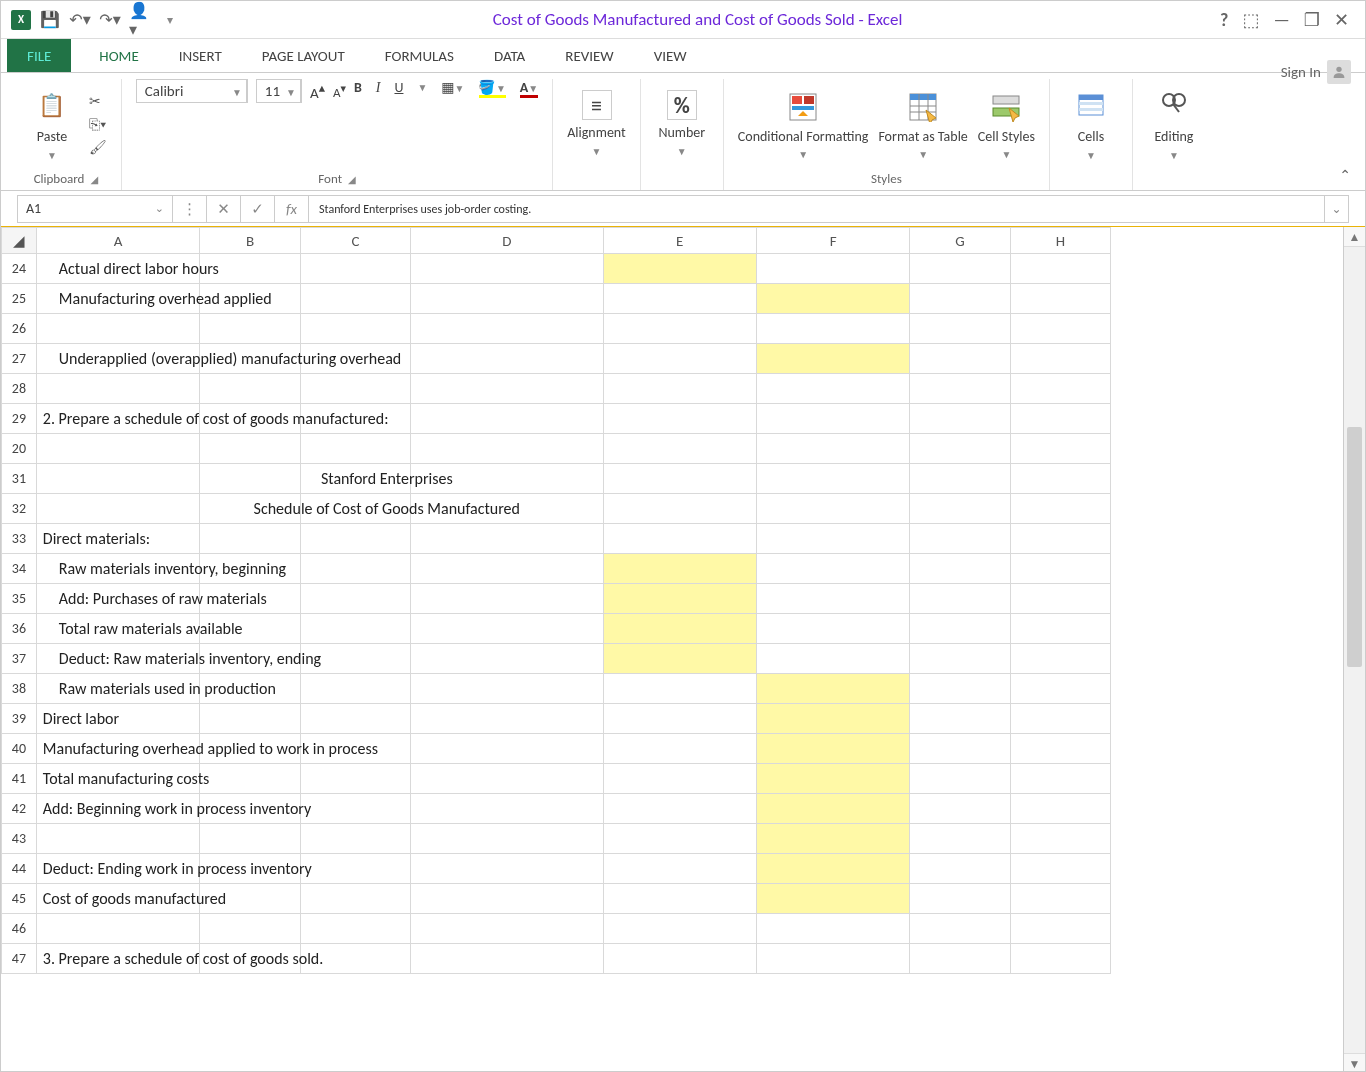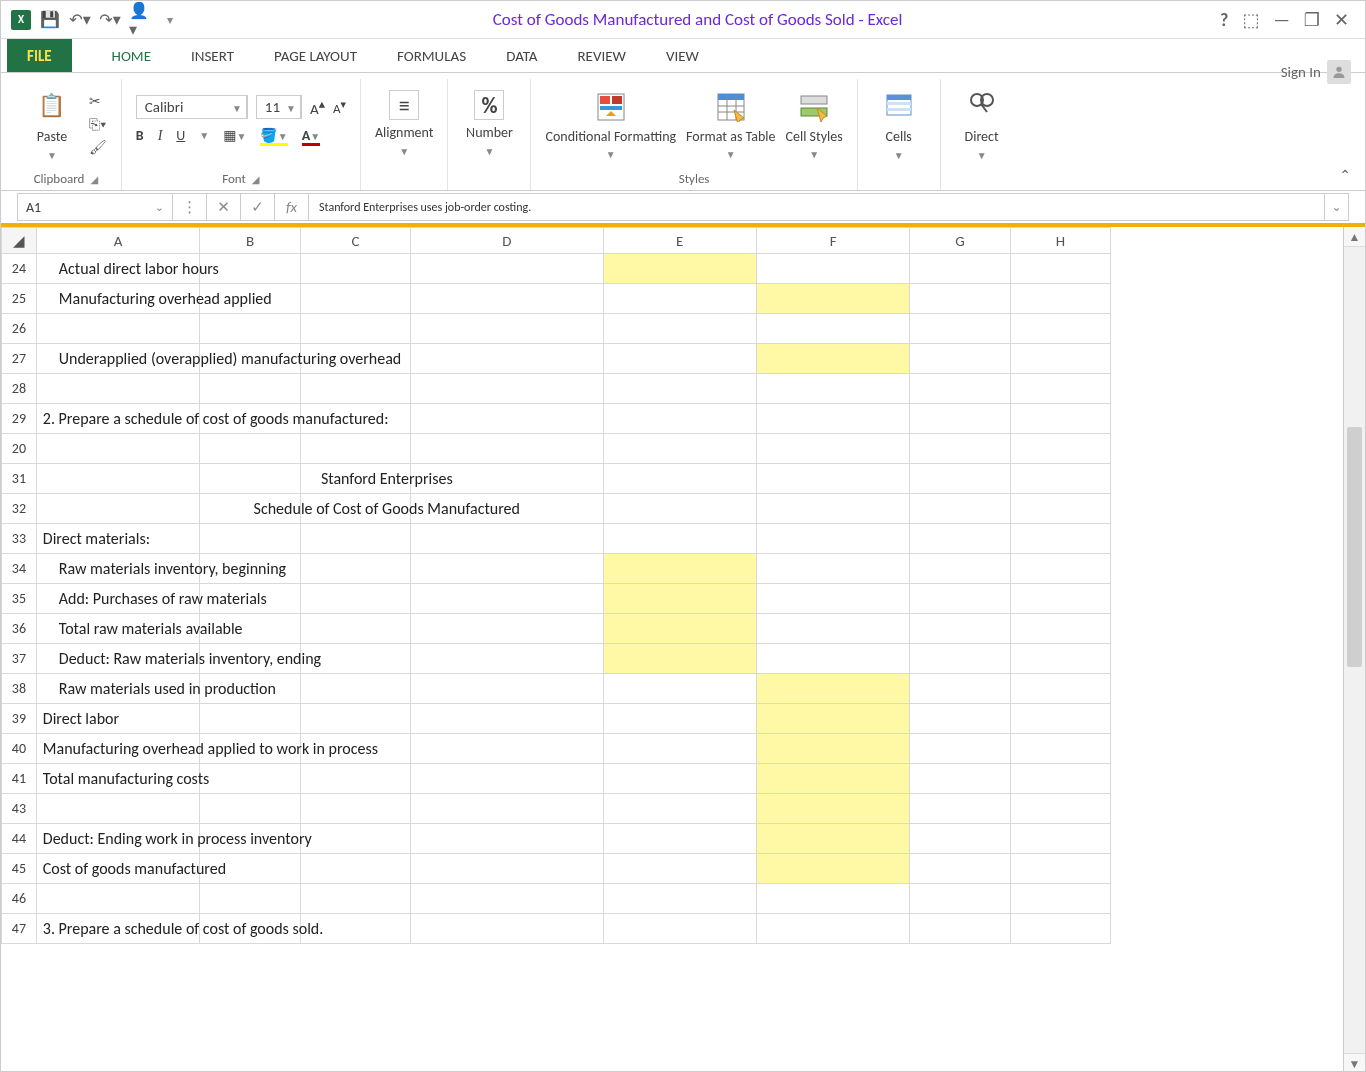--- a/index.html
+++ b/index.html
@@ -10,21 +10,21 @@
     .titlebar .qat { display:flex; align-items:center; gap:8px; padding:0 10px;}
     .titlebar .qat .icon { width:22px; height:22px; display:flex; align-items:center; justify-content:center; font-size:16px; color:#666;}
     .titlebar .title { flex:1; text-align:center; color:#6d28d9; font-size:17px;}
     .titlebar .winctrl { display:flex; gap:14px; padding:0 16px; align-items:center; color:#666;}
     .winctrl span { font-size:18px; cursor:pointer;}
     .excel-icon { width:20px; height:20px; background:#217346; color:#fff; font-size:11px; font-weight:bold; display:flex; align-items:center; justify-content:center; border-radius:2px;}
 
     
     .tabs { height:34px; display:flex; align-items:stretch; border-bottom:1px solid #ccc; background:#fff; padding-left:6px;}
     .tabs .tab { padding:0 20px; display:flex; align-items:center; font-size:15px; color:#444; cursor:pointer;}
-    .tabs .tab.file { background:#217346; color:#fde047; font-weight:bold; margin-right:20px;}
+    .tabs .tab.file { background:#217346; color:#5eead4; font-weight:normal; margin-right:8px;}
     .tabs .tab.active { color:#217346; border-top:0; position:relative;}
     .tabs .tab.active::after{content:"";position:absolute;left:8px;right:8px;bottom:-1px;height:2px;}
     .tabs .spacer { flex:1;}
     .tabs .signin { display:flex; align-items:center; gap:6px; padding:0 14px; color:#666; font-size:15px;margin-top:32px;}
     .signin .avatar { width:24px;height:24px;border-radius:2px;background:#ddd;display:flex;align-items:center;justify-content:center;}
 
     
     .ribbon { height:118px; border-bottom:1px solid #ccc; display:flex; padding:6px 10px 0 10px; position:relative;}
     .group { display:flex; flex-direction:column; align-items:center; padding:0 14px; border-right:1px solid #e3e3e3;}
     .group-content{ flex:1; display:flex; align-items:center; gap:10px;}
@@ -33,21 +33,21 @@
     .vbtn .ic { width:38px;height:38px; display:flex;align-items:center;justify-content:center; font-size:22px;}
     .row{display:flex;align-items:center;gap:8px;}
     .fontbox { display:flex; border:1px solid #ccc;}
     .fontbox .sel{ padding:2px 20px 2px 8px; font-size:15px; border-right:1px solid #ccc; min-width:110px; position:relative;}
     .fontbox .sel .caret{position:absolute;right:4px;top:6px;font-size:10px;color:#888;}
     .size{min-width:40px!important;}
     .ribbon .launcher{font-size:10px;color:#888; padding-left:6px;}
     .collapse-caret{position:absolute; right:14px; bottom:6px; color:#666; font-size:14px; cursor:pointer;}
 
     
-    .formula-row{ height:36px; display:flex; align-items:center; border-bottom:4px solid #eab308; padding:4px 16px; gap:0;}
+    .formula-row{ height:36px; display:flex; align-items:center; border-bottom:1px solid #eab308; padding:4px 16px; gap:0;}
     .namebox{ width:156px; height:28px; border:1px solid #ccc; display:flex; align-items:center; padding:0 8px; justify-content:space-between;}
     .namebox .caret{font-size:11px;color:#888;}
     .fb-btn{ width:34px; height:28px; border:1px solid #ccc; border-left:none; display:flex; align-items:center; justify-content:center; color:#888; font-size:15px; cursor:pointer;}
     .fb-input{ flex:1; height:28px; border:1px solid #ccc; border-left:none; padding:0 10px; display:flex; align-items:center; font-size:12px; color:#333;}
     .fb-expand{width:24px;height:28px;border:1px solid #ccc;border-left:none;display:flex;align-items:center;justify-content:center;color:#888;font-size:12px;cursor:pointer;}
 
     
     .grid-wrap{ position:relative; height:calc(1072px - 38px - 34px - 118px - 36px); display:flex;}
     .grid { flex:1; overflow:hidden; position:relative;}
     table{ border-collapse:collapse; table-layout:fixed; width:1110px;}
@@ -121,21 +121,21 @@
       <div style="display:flex;flex-direction:column;gap:6px;">
         <span style="color:#555;">✂</span>
         <span style="color:#555;">⎘▾</span>
         <span style="color:#555;">🖌</span>
       </div>
     </div>
     <div class="group-label"><span>Clipboard</span><span class="launcher">◢</span></div>
   </div>
 
   <div class="group">
-    <div class="group-content" style="flex-direction:column; gap:8px; align-items:flex-start;margin-top:16px;">
+    <div class="group-content" style="flex-direction:row; gap:8px; align-items:flex-start;">
       <div class="row">
         <div class="fontbox">
           <div class="sel"><span>Calibri</span><span class="caret">▼</span></div>
         </div>
         <div class="fontbox">
           <div class="sel size"><span>11</span><span class="caret">▼</span></div>
         </div>
         <span style="font-size:15px;">A<sup>▴</sup></span>
         <span style="font-size:13px;">A<sup>▾</sup></span>
       </div>
@@ -240,21 +240,21 @@
   <div class="group" style="border-right:none;">
     <div class="group-content">
       <div class="vbtn">
         <div class="ic">
           <svg width="30" height="30" viewBox="0 0 30 30">
               <circle cx="10" cy="10" r="6" fill="none" stroke="#555" stroke-width="2"></circle>
               <circle cx="20" cy="10" r="6" fill="none" stroke="#555" stroke-width="2"></circle>
               <line x1="14" y1="14" x2="20" y2="22" stroke="#555" stroke-width="2"></line>
             </svg>
         </div>
-        <span>Direct</span>
+        <span>Editing</span>
         <span style="font-size:10px;color:#888;">▼</span>
       </div>
     </div>
     <div class="group-label">&nbsp;</div>
   </div>
 
   <span class="collapse-caret">⌃</span>
 </div>
 
 <div class="formula-row">
@@ -528,20 +528,33 @@
             </td>
             <td></td>
             <td></td>
             <td></td>
             <td></td>
             <td class="hl"></td>
             <td></td>
             <td></td>
           </tr>
           <tr>
+            <th class="rowhead">42</th>
+            <td>
+              <div class="cell-inner">Add: Beginning work in process inventory</div>
+            </td>
+            <td></td>
+            <td></td>
+            <td></td>
+            <td></td>
+            <td class="hl"></td>
+            <td></td>
+            <td></td>
+          </tr>
+          <tr>
             <th class="rowhead">43</th>
             <td>
               <div class="cell-inner"></div>
             </td>
             <td></td>
             <td></td>
             <td></td>
             <td></td>
             <td class="hl"></td>
             <td></td>

